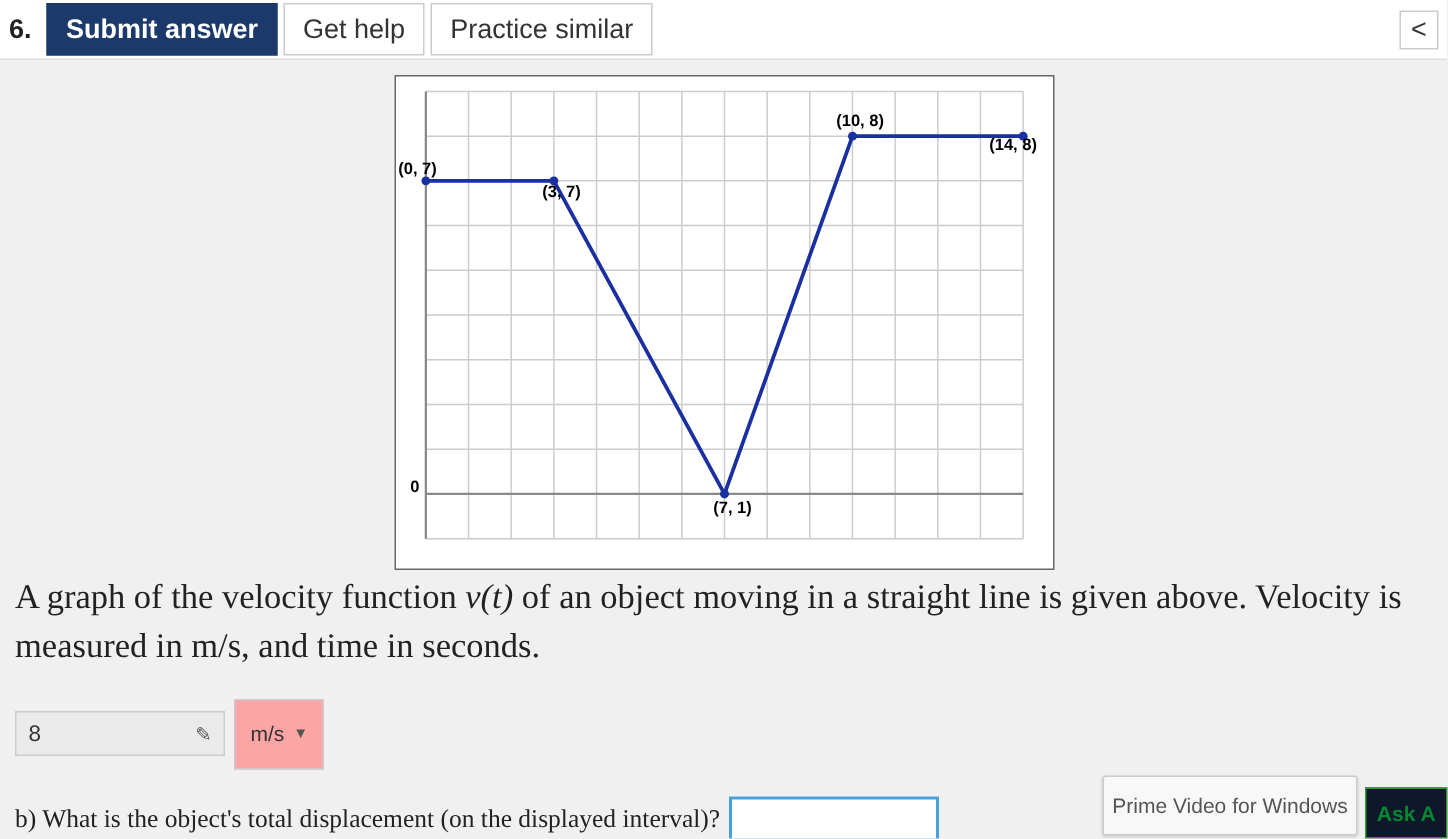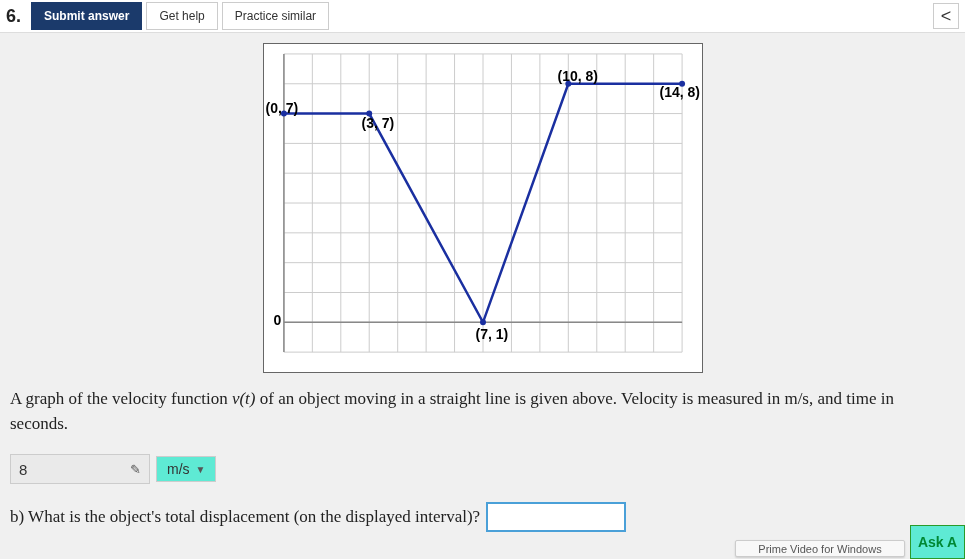--- a/index.html
+++ b/index.html
@@ -1,36 +1,36 @@
 <!DOCTYPE html>
 <html><head>
 <meta charset="utf-8">
 <style>
   * { margin: 0; padding: 0; box-sizing: border-box; }
   body { font-family: Georgia, 'Times New Roman', serif; background: #f0f0f0; width: 965px; height: 559px; overflow: hidden; position: relative; }
   .toolbar { display: flex; align-items: center; background: #fff; border-bottom: 1px solid #ddd; padding: 2px 6px; gap: 4px; }
   .qnum { font-family: Arial, sans-serif; font-weight: bold; font-size: 18px; color: #222; margin-right: 6px; }
-  .btn { font-family: Arial, sans-serif; font-size: 12px; padding: 6px 12px; border: 1px solid #ccc; background: #fff; color: #333; cursor: pointer; }
+  .btn { font-family: Arial, sans-serif; font-size: 18px; padding: 6px 12px; border: 1px solid #ccc; background: #fff; color: #333; cursor: pointer; }
   .btn.primary { background: #1b3a6b; color: #fff; border: 1px solid #1b3a6b; font-weight: bold; }
   .chev { margin-left: auto; width: 26px; height: 26px; border: 1px solid #ccc; display: flex; align-items: center; justify-content: center; background: #fff; font-family: Arial, sans-serif; font-size: 18px; color: #333; }
   .content { padding: 10px 10px 0 10px; position: relative; }
   .graph-wrap { display: flex; justify-content: center; }
   .graph { width: 440px; height: 330px; border: 1px solid #666; position: relative; background: #fff; }
   .grid-svg { position: absolute; inset: 0; width: 100%; height: 100%; }
-  .pt-label { position: absolute; font-family: Arial, sans-serif; font-size: 14px; font-weight: bold; color: #000; white-space: nowrap; }
-  .qtext { margin-top: 14px; font-size: 17px; color: #222; line-height: 1.45; }
+  .pt-label { position: absolute; font-family: Arial, sans-serif; font-size: 11px; font-weight: bold; color: #000; white-space: nowrap; }
+  .qtext { margin-top: 1px; font-size: 23px; color: #222; line-height: 1.45; }
   .qtext em { font-style: italic; }
   .part { margin-top: 18px; font-size: 17px; color: #222; display: flex; align-items: center; flex-wrap: wrap; gap: 6px; }
   .ans-box { display: inline-flex; align-items: center; justify-content: space-between; background: #eaeaea; border: 1px solid #ccc; width: 140px; height: 30px; padding: 0 8px; font-family: Arial, sans-serif; font-size: 15px; color: #333; }
   .pencil { font-size: 13px; color: #555; }
-  .unit-dd { display: inline-flex; align-items: center; gap: 6px; border: 1px solid #ccc; background: #5eead4; height: 26px; padding: 0 10px; font-family: Arial, sans-serif; font-size: 14px; color: #333; cursor: pointer; }
+  .unit-dd { display: inline-flex; align-items: center; gap: 6px; border: 1px solid #ccc; background: #fca5a5; height: 47px; padding: 0 10px; font-family: Arial, sans-serif; font-size: 14px; color: #333; cursor: pointer; }
   .dd-arrow { font-size: 10px; color: #555; }
   .empty-box { display: inline-block; border: 2px solid #4aa0d8; background: #fff; width: 140px; height: 30px; }
-  .prime { position: absolute; right: 60px; bottom: 2px; width: 170px; height: 17px; border: 1px solid #ccc; background: #f8f8f8; font-family: Arial, sans-serif; font-size: 11px; color: #555; display: flex; align-items: center; justify-content: center; border-radius: 2px; box-shadow: 0 1px 2px rgba(0,0,0,0.15); }
-  .ask { position: absolute; right: 0; bottom: 0; width: 55px; height: 34px; background: #5eead4; border: 1px solid #2a9a2a; font-family: Arial, sans-serif; font-size: 14px; font-weight: bold; color: #083; display: flex; align-items: center; justify-content: center; }
+  .prime { position: absolute; right: 60px; bottom: 2px; width: 170px; height: 40px; border: 1px solid #ccc; background: #f8f8f8; font-family: Arial, sans-serif; font-size: 14px; color: #555; display: flex; align-items: center; justify-content: center; border-radius: 2px; box-shadow: 0 1px 2px rgba(0,0,0,0.15); }
+  .ask { position: absolute; right: 0; bottom: 0; width: 55px; height: 34px; background: #0f172a; border: 1px solid #2a9a2a; font-family: Arial, sans-serif; font-size: 14px; font-weight: bold; color: #083; display: flex; align-items: center; justify-content: center; }
 </style>
 </head>
 <body>
 
 <div class="toolbar">
   <span class="qnum">6.</span>
   <button class="btn primary">Submit answer</button>
   <button class="btn">Get help</button>
   <button class="btn">Practice similar</button>
   <div class="chev">&lt;</div>

